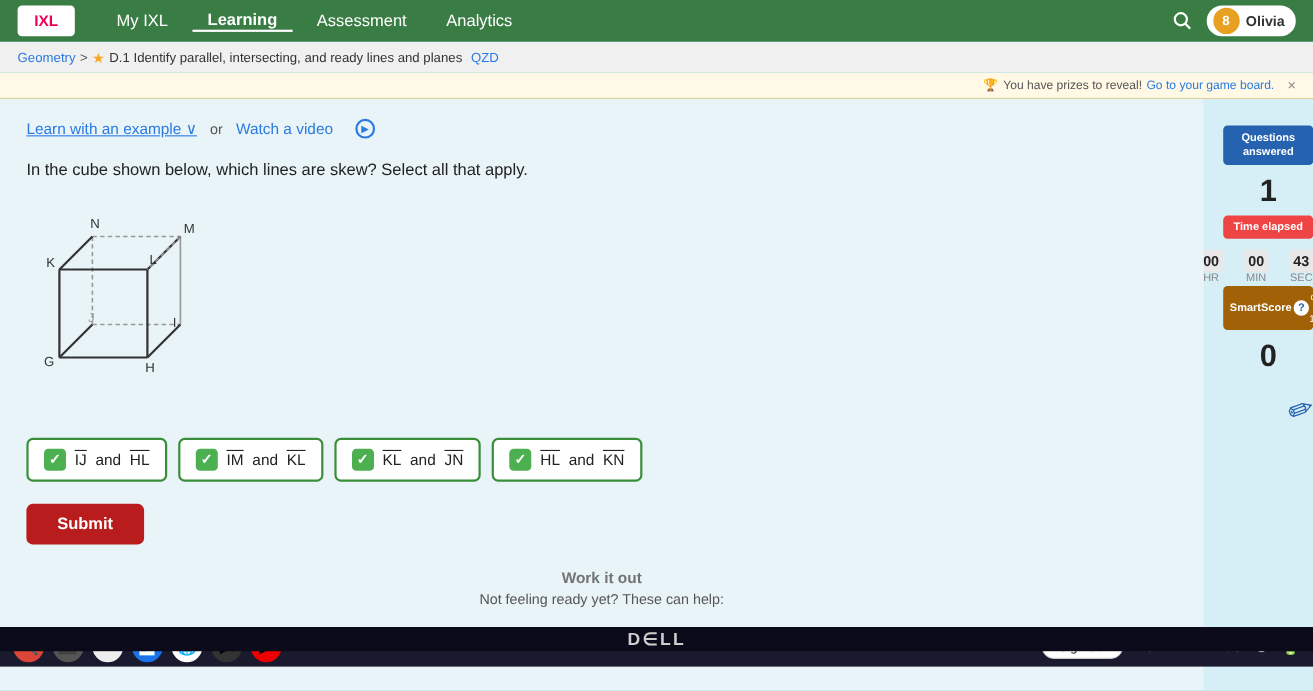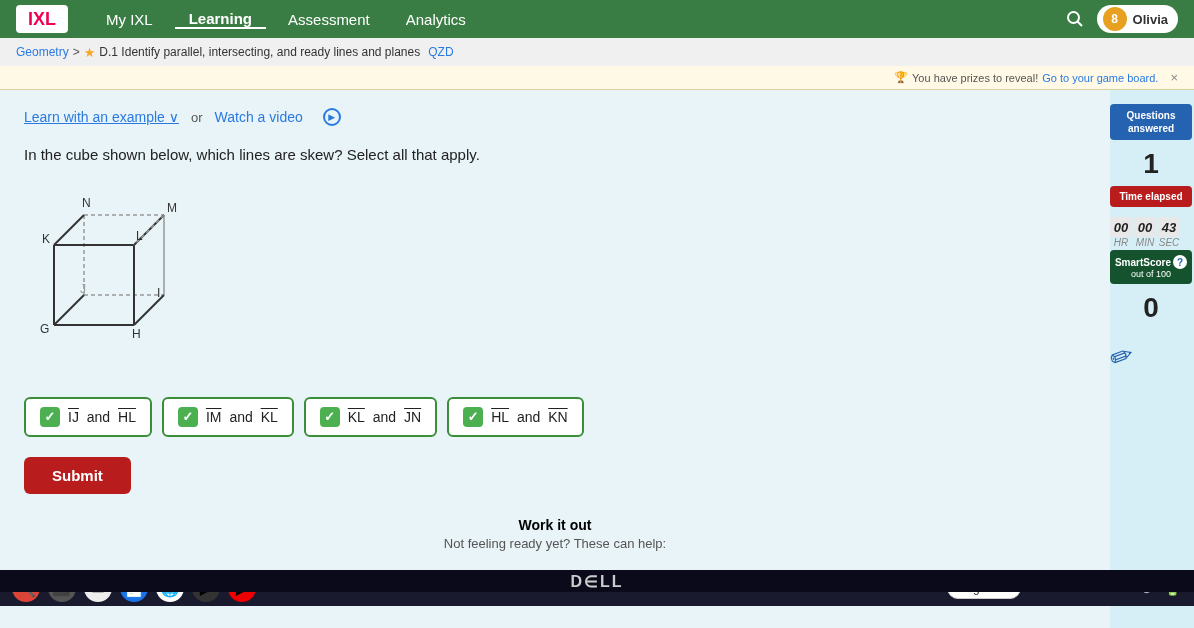--- a/index.html
+++ b/index.html
@@ -29,21 +29,21 @@
     }
     .logo-box {
       width: 52px;
       height: 28px;
       background: #fff;
       border-radius: 4px;
       display: flex;
       align-items: center;
       justify-content: center;
       font-weight: bold;
-      font-size: 18px;
+      font-size: 14px;
       color: #e05;
     }
     .nav-link {
       color: #fff;
       font-size: 15px;
       font-weight: 500;
       padding: 0 14px;
       cursor: pointer;
       text-decoration: none;
     }
@@ -247,42 +247,42 @@
       cursor: pointer;
       margin-bottom: 16px;
     }
 
     
     .work-it-out {
       text-align: center;
       margin-top: 6px;
     }
     .work-it-out-link {
-      color: #000000;
+      color: #737373;
       font-size: 14px;
       font-weight: 600;
       cursor: pointer;
       background: none;
       border: none;
       text-decoration: none;
     }
     .not-ready-text {
       font-size: 13px;
       color: #555;
       margin-top: 2px;
     }
 
     
     .right-panel {
-      width: 84px;
+      width: 100px;
       background: #d6eef5;
       display: flex;
       flex-direction: column;
-      align-items: flex-start;
-      padding-top: 14px;
+      align-items: flex-end;
+      padding-top: 24px;
       gap: 0;
     }
     .stat-box {
       background: #2563b0;
       color: #fff;
       border-radius: 4px;
       width: 82px;
       text-align: center;
       padding: 5px 6px;
       margin-bottom: 2px;
@@ -294,63 +294,62 @@
     }
     .stat-value {
       font-size: 28px;
       font-weight: 700;
       color: #222;
       text-align: center;
       width: 82px;
       margin: 6px 0 6px 0;
     }
     .time-elapsed-box {
-      background: #b91c1c;
+      background: #ef4444;
       color: #fff;
       border-radius: 4px;
       width: 82px;
       text-align: center;
       padding: 4px 6px;
       margin-bottom: 4px;
     }
     .time-display {
       display: flex;
       justify-content: center;
-      gap: 2px;
+      gap: 19px;
       margin-bottom: 2px;
-      font-style: italic;
     }
     .time-unit {
       display: flex;
       flex-direction: column;
       align-items: center;
     }
     .time-num {
       font-size: 13px;
       font-weight: 700;
       color: #222;
       background: #e8e8e8;
       width: 22px;
       height: 20px;
       display: flex;
       align-items: center;
       justify-content: center;
       border-radius: 2px;
     }
     .time-label { font-size: 10px; color: #888; }
     .smart-score-box {
-      background: #14532d;
+      background: #a16207;
       color: #fff;
       border-radius: 4px;
       width: 82px;
       text-align: center;
       padding: 5px 6px;
       margin-bottom: 2px;
       display: flex;
-      flex-direction: column;
+      flex-direction: row;
       align-items: center;
     }
     .smart-score-label { font-size: 10px; font-weight: 700; }
     .smart-score-sub { font-size: 9px; }
     .smart-score-info {
       display: inline-flex;
       align-items: center;
       justify-content: center;
       width: 14px;
       height: 14px;

